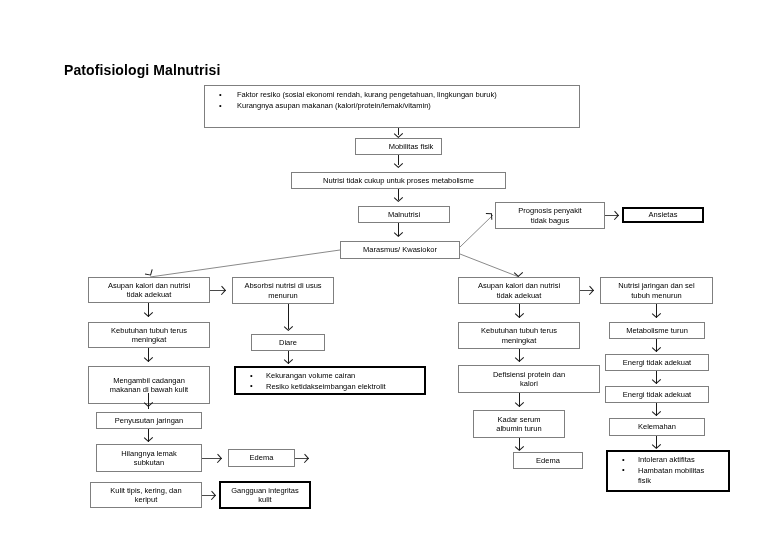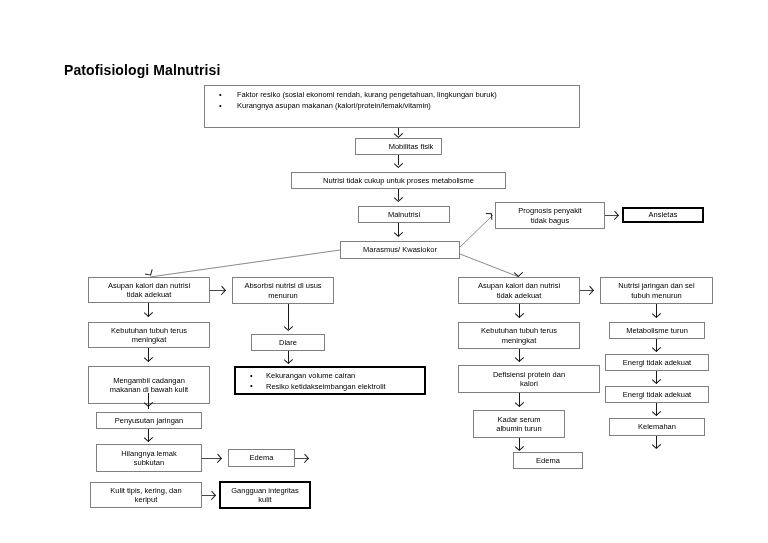--- a/index.html
+++ b/index.html
@@ -432,14 +432,21 @@
   <div class="node" style="left:609px; top:418px; width:96px; height:18px;">
     <span class="txt">Kelemahan</span>
   </div>
 
   <div class="vline dark" style="left:656px; top:436px; height:12px;"></div>
   <div class="chev" style="left:651.5px; top:443px;">
     <i class="l"></i>
       <i class="r"></i>
   </div>
 
+  <div class="node bullets thick" style="left:606px; top:450px; width:124px; height:42px;">
+    <ul class="blist tight">
+      <li>Intoleran aktifitas</li>
+      <li>Hambatan mobilitas
+fisik</li>
+    </ul>
+  </div>
 
 </div>
 
 </body></html>

